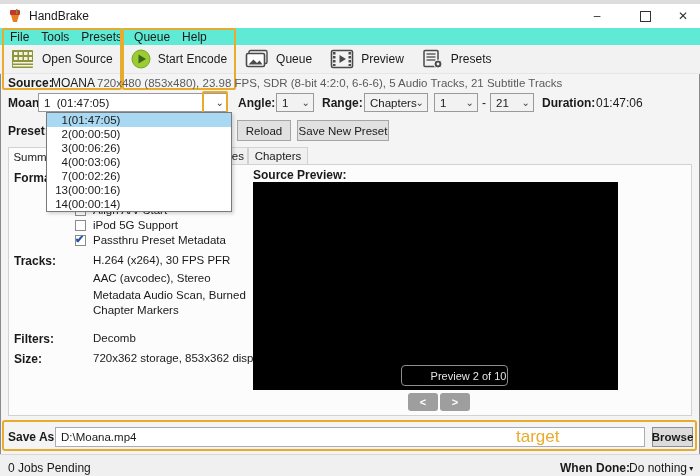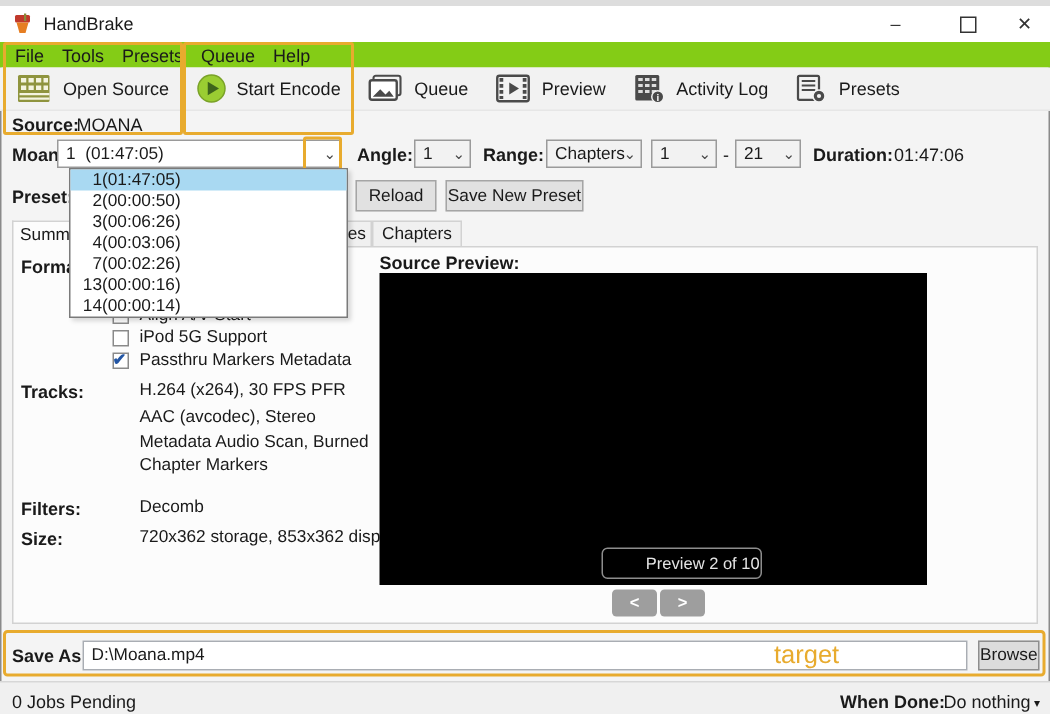--- a/index.html
+++ b/index.html
@@ -7,21 +7,21 @@
     position:relative;width:700px;height:476px;margin:4px auto;
     background:#f4f4f4;font-family:"Liberation Sans",sans-serif;font-size:12px;color:#1a1a1a;
     box-shadow:0 0 0 1px #8a8a8a inset;overflow:hidden;text-align:right;
   }
   .abs{position:absolute;}
   
   .titlebar{left:0;top:0;width:700px;height:24px;background:#fff;display:flex;align-items:center;}
   .tb-title{margin-left:6px;font-size:12px;}
   .winctl{position:absolute;top:0;height:24px;display:flex;align-items:center;justify-content:center;width:34px;color:#333;cursor:default;}
   
-  .menubar{left:0;top:24px;width:700px;height:17px;background:#84cc16;display:flex;align-items:center;padding-left:4px;box-sizing:border-box;}
+  .menubar{left:0;top:24px;width:700px;height:17px;background:#5eead4;display:flex;align-items:center;padding-left:4px;box-sizing:border-box;}
   .menu-item{padding:0 6px;height:17px;display:flex;align-items:center;}
   
   .toolbar{left:0;top:41px;width:700px;height:29px;background:#f2f2f2;display:flex;align-items:center;padding-left:2px;box-sizing:border-box;border-bottom:1px solid #e6e6e6;}
   .tool-btn{display:flex;align-items:center;gap:7px;height:26px;padding:16px 7px;border:2px solid transparent;border-radius:2px;white-space:nowrap;}
   .tool-btn.hl{border-color:#E8AB2E;}
   .tool-caret{font-size:9px;color:#444;margin-left:2px;}
   
   .lbl{font-weight:bold;}
   .muted{color:#5a5a5a;}
   
@@ -127,55 +127,37 @@
             <rect x="18.5" y="7" width="2.5" height="2.5"></rect>
             <rect x="18.5" y="11" width="2.5" height="2.5"></rect>
             <rect x="18.5" y="15" width="2.5" height="2"></rect>
           <path d="M9.5 6 L16 10 L9.5 14 Z"></path>
         </g>
       </svg>
       <span>Preview</span>
     </div>
     <div class="tool-btn">
       <svg class="icon" width="22" height="20" viewBox="0 0 22 20">
-        <rect x="1.5" y="1" width="16" height="17" rx="1" fill="#4a4a4a"></rect>
-        <g fill="#ddd">
-          <rect x="3.5" y="3" width="3" height="2"></rect>
-            <rect x="8" y="3" width="3" height="2"></rect>
-            <rect x="12.5" y="3" width="3" height="2"></rect>
-          <rect x="3.5" y="7" width="3" height="2"></rect>
-            <rect x="8" y="7" width="3" height="2"></rect>
-            <rect x="12.5" y="7" width="3" height="2"></rect>
-          <rect x="3.5" y="11" width="3" height="2"></rect>
-            <rect x="8" y="11" width="3" height="2"></rect>
-            <rect x="12.5" y="11" width="3" height="2"></rect>
-        </g>
-        <circle cx="16.5" cy="15.5" r="4" fill="#4a4a4a" stroke="#f2f2f2"></circle>
-        <text x="16.5" y="18" font-size="6.5" fill="#fff" text-anchor="middle" font-family="Liberation Sans, sans-serif" font-weight="bold">i</text>
-      </svg>
-      <span>Activity Log</span>
-    </div>
-    <div class="tool-btn">
-      <svg class="icon" width="22" height="20" viewBox="0 0 22 20">
         <rect x="2" y="1.5" width="14" height="16" rx="1" fill="none" stroke="#4a4a4a" stroke-width="1.5"></rect>
         <g stroke="#4a4a4a" stroke-width="1.3">
           <line x1="4.5" y1="5" x2="13.5" y2="5"></line>
             <line x1="4.5" y1="8" x2="13.5" y2="8"></line>
             <line x1="4.5" y1="11" x2="13.5" y2="11"></line>
         </g>
         <circle cx="16" cy="15" r="4" fill="#4a4a4a" stroke="#f2f2f2"></circle>
         <circle cx="16" cy="15" r="1.4" fill="#f2f2f2"></circle>
       </svg>
       <span>Presets</span>
 
     </div>
   </div>
 
   <span class="abs lbl" style="left:8px;top:72px">Source:</span>
   <span class="abs" style="left:51px;top:72px">MOANA</span>
+  <span class="abs muted" style="left:97px;top:72.5px;font-size:11.5px">720x480 (853x480), 23.98 FPS, SDR (8-bit 4:2:0, 6-6-6), 5 Audio Tracks, 21 Subtitle Tracks</span>
 
   <span class="abs lbl" style="left:8px;top:92px">Moana:</span>
   <div class="sel white" style="left:38px;top:89px;width:190px">
     <span>1  (01:47:05)</span>
     <span class="caret">⌄</span>
   </div>
   <div class="abs" style="left:202px;top:87px;width:26px;height:23px;border:2px solid #E8AB2E;border-radius:2px;box-sizing:border-box;z-index:5"></div>
 
   <span class="abs lbl" style="left:238px;top:92px">Angle:</span>
   <div class="sel" style="left:276px;top:89px;width:38px">
@@ -216,21 +198,21 @@
 
   <span class="abs lbl" style="left:14px;top:167px">Format:</span>
 
   <div class="abs chk" style="left:75px;top:201px"></div>
   <span class="abs" style="left:93px;top:200px;font-size:11.5px">Align A/V Start</span>
   <div class="abs chk" style="left:75px;top:216px"></div>
   <span class="abs" style="left:93px;top:215px;font-size:11.5px">iPod 5G Support</span>
   <div class="abs chk" style="left:75px;top:231px">
       <span class="mark">✔</span>
     </div>
-  <span class="abs" style="left:93px;top:230px;font-size:11.5px">Passthru Markers Metadata</span>
+  <span class="abs" style="left:93px;top:230px;font-size:11.5px">Passthru Preset Metadata</span>
 
   <span class="abs lbl" style="left:14px;top:250px">Tracks:</span>
   <span class="abs" style="left:93px;top:250px;font-size:11.5px">H.264 (x264), 30 FPS PFR</span>
   <span class="abs" style="left:93px;top:268px;font-size:11.5px">AAC (avcodec), Stereo</span>
   <span class="abs" style="left:93px;top:285px;font-size:11.5px">Metadata Audio Scan, Burned</span>
   <span class="abs" style="left:93px;top:300px;font-size:11.5px">Chapter Markers</span>
 
   <span class="abs lbl" style="left:14px;top:328px">Filters:</span>
   <span class="abs" style="left:93px;top:328px;font-size:11.5px">Decomb</span>
 
@@ -273,20 +255,20 @@
         <span>(00:00:14)</span>
       </div>
   </div>
 
   <div class="abs saveas-box"></div>
   <span class="abs lbl" style="left:8px;top:426px">Save As:</span>
   <div class="abs saveas-input">
       <span>D:\Moana.mp4</span>
     </div>
   <span class="abs annotation">target</span>
-  <div class="btn" style="left:652px;top:423px;width:41px;height:20px;font-weight:normal;background:#dcdcdc;border-color:#8e8e8e">Browse</div>
+  <div class="btn" style="left:652px;top:423px;width:41px;height:20px;font-weight:bold;background:#dcdcdc;border-color:#8e8e8e">Browse</div>
 
   <div class="abs statusbar"></div>
   <span class="abs" style="left:8px;top:457px">0 Jobs Pending</span>
   <span class="abs lbl" style="left:560px;top:457px">When Done:</span>
   <span class="abs" style="left:629px;top:457px"><span>Do nothing</span><span style="font-size:8px;vertical-align:1px"> ▾</span></span>
 
 </div>
 
 </body></html>

